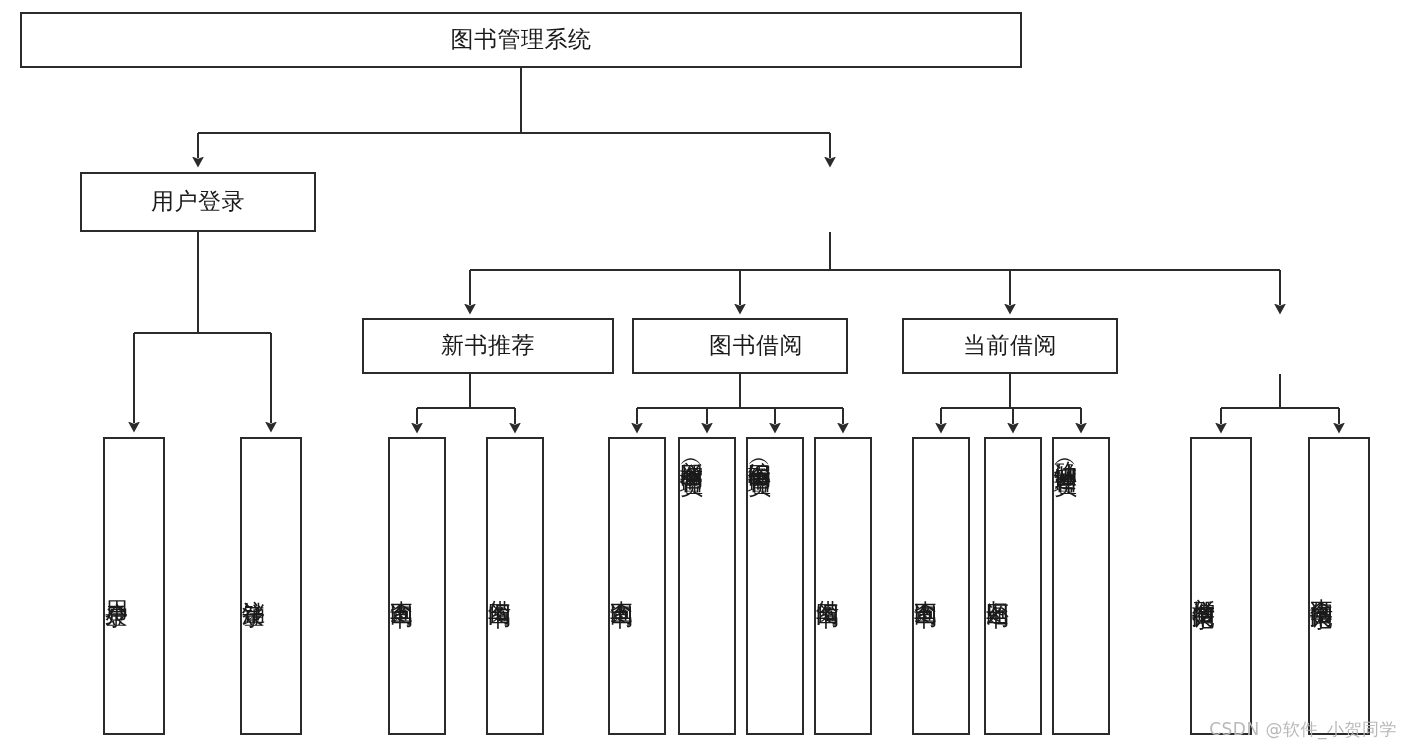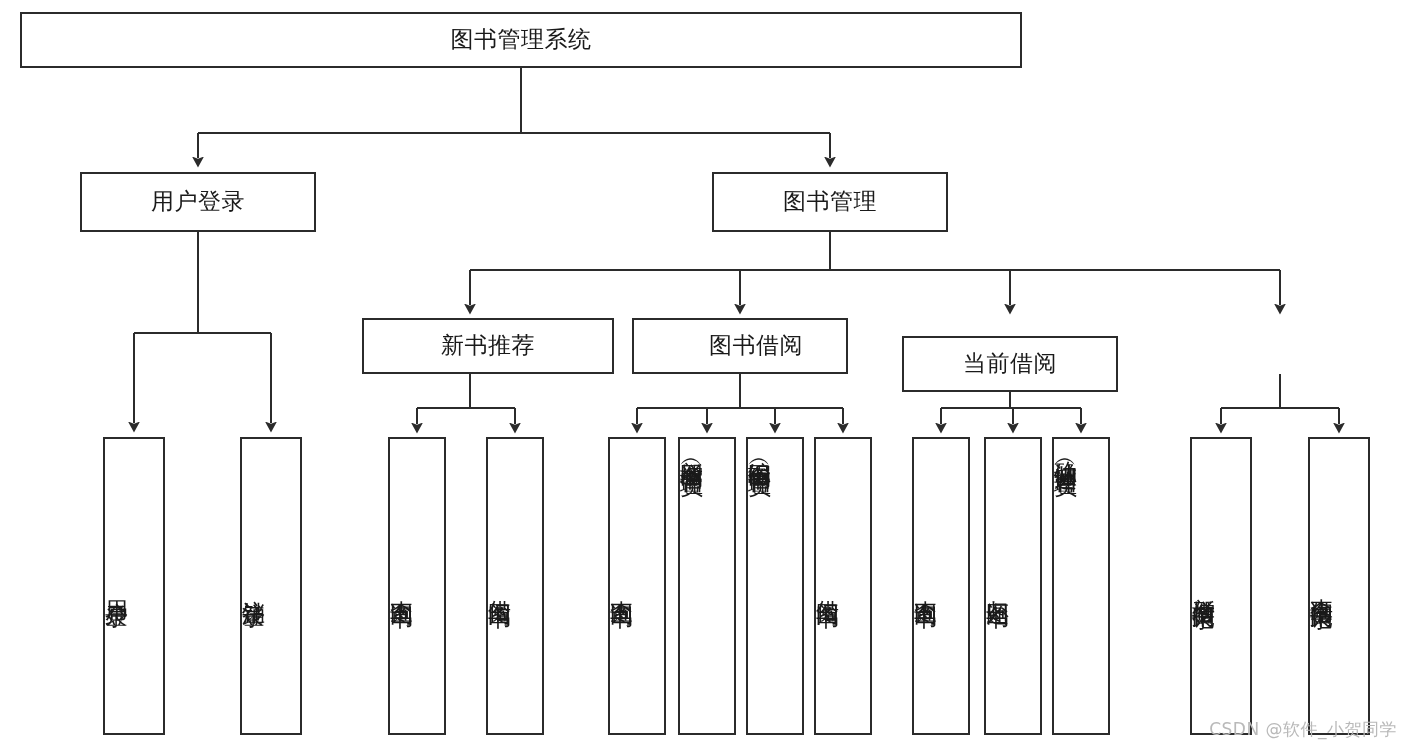--- a/index.html
+++ b/index.html
@@ -135,31 +135,28 @@
     </g>
   </svg>
 
   <div class="node-box node-h node-root" style="left:20px;top:12px;width:1002px;height:56px;">
     <span class="node-label">图书管理系统</span>
   </div>
 
   <div class="node-box node-h" style="left:80px;top:172px;width:236px;height:60px;">
     <span class="node-label">用户登录</span>
   </div>
-  <div class="node-box node-h" style="left:712px;top:172px;width:236px;height:60px;">
-    <span class="node-label">图书管理</span>
-  </div>
 
   <div class="node-box node-h" style="left:362px;top:318px;width:252px;height:56px;">
     <span class="node-label">新书推荐</span>
   </div>
   <div class="node-box node-h" style="left:632px;top:318px;width:216px;height:56px;padding-left:32px;">
     <span class="node-label">图书借阅</span>
   </div>
-  <div class="node-box node-h" style="left:902px;top:318px;width:216px;height:56px;margin-top:18px;">
+  <div class="node-box node-h" style="left:902px;top:318px;width:216px;height:56px;">
     <span class="node-label">当前借阅</span>
   </div>
 
   <div class="node-box node-v" style="left:103px;top:437px;width:62px;height:298px;align-items:center;">
     <span class="node-label">用户登录</span>
   </div>
   <div class="node-box node-v" style="left:240px;top:437px;width:62px;height:298px;align-items:center;">
     <span class="node-label">注销登录</span>
   </div>
 

